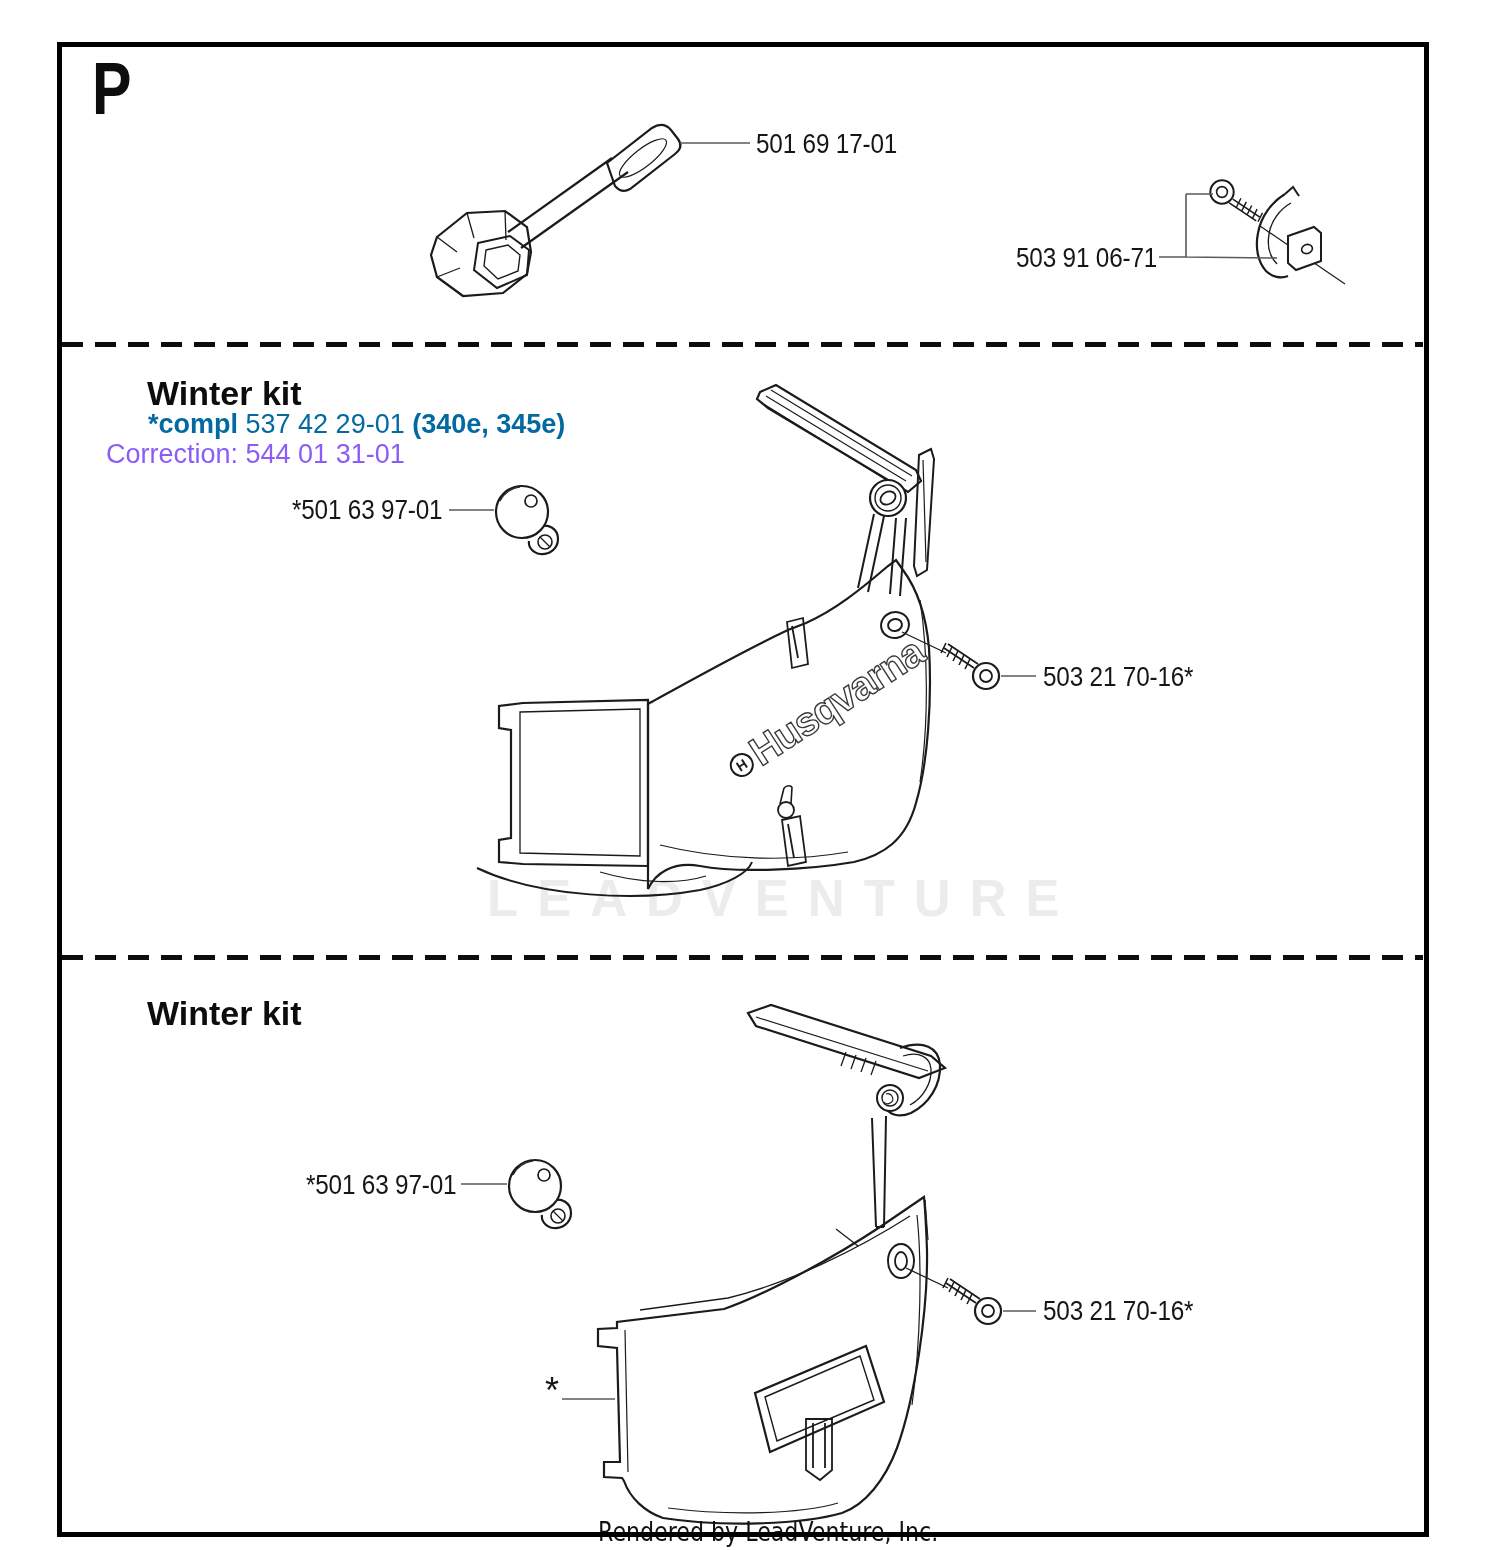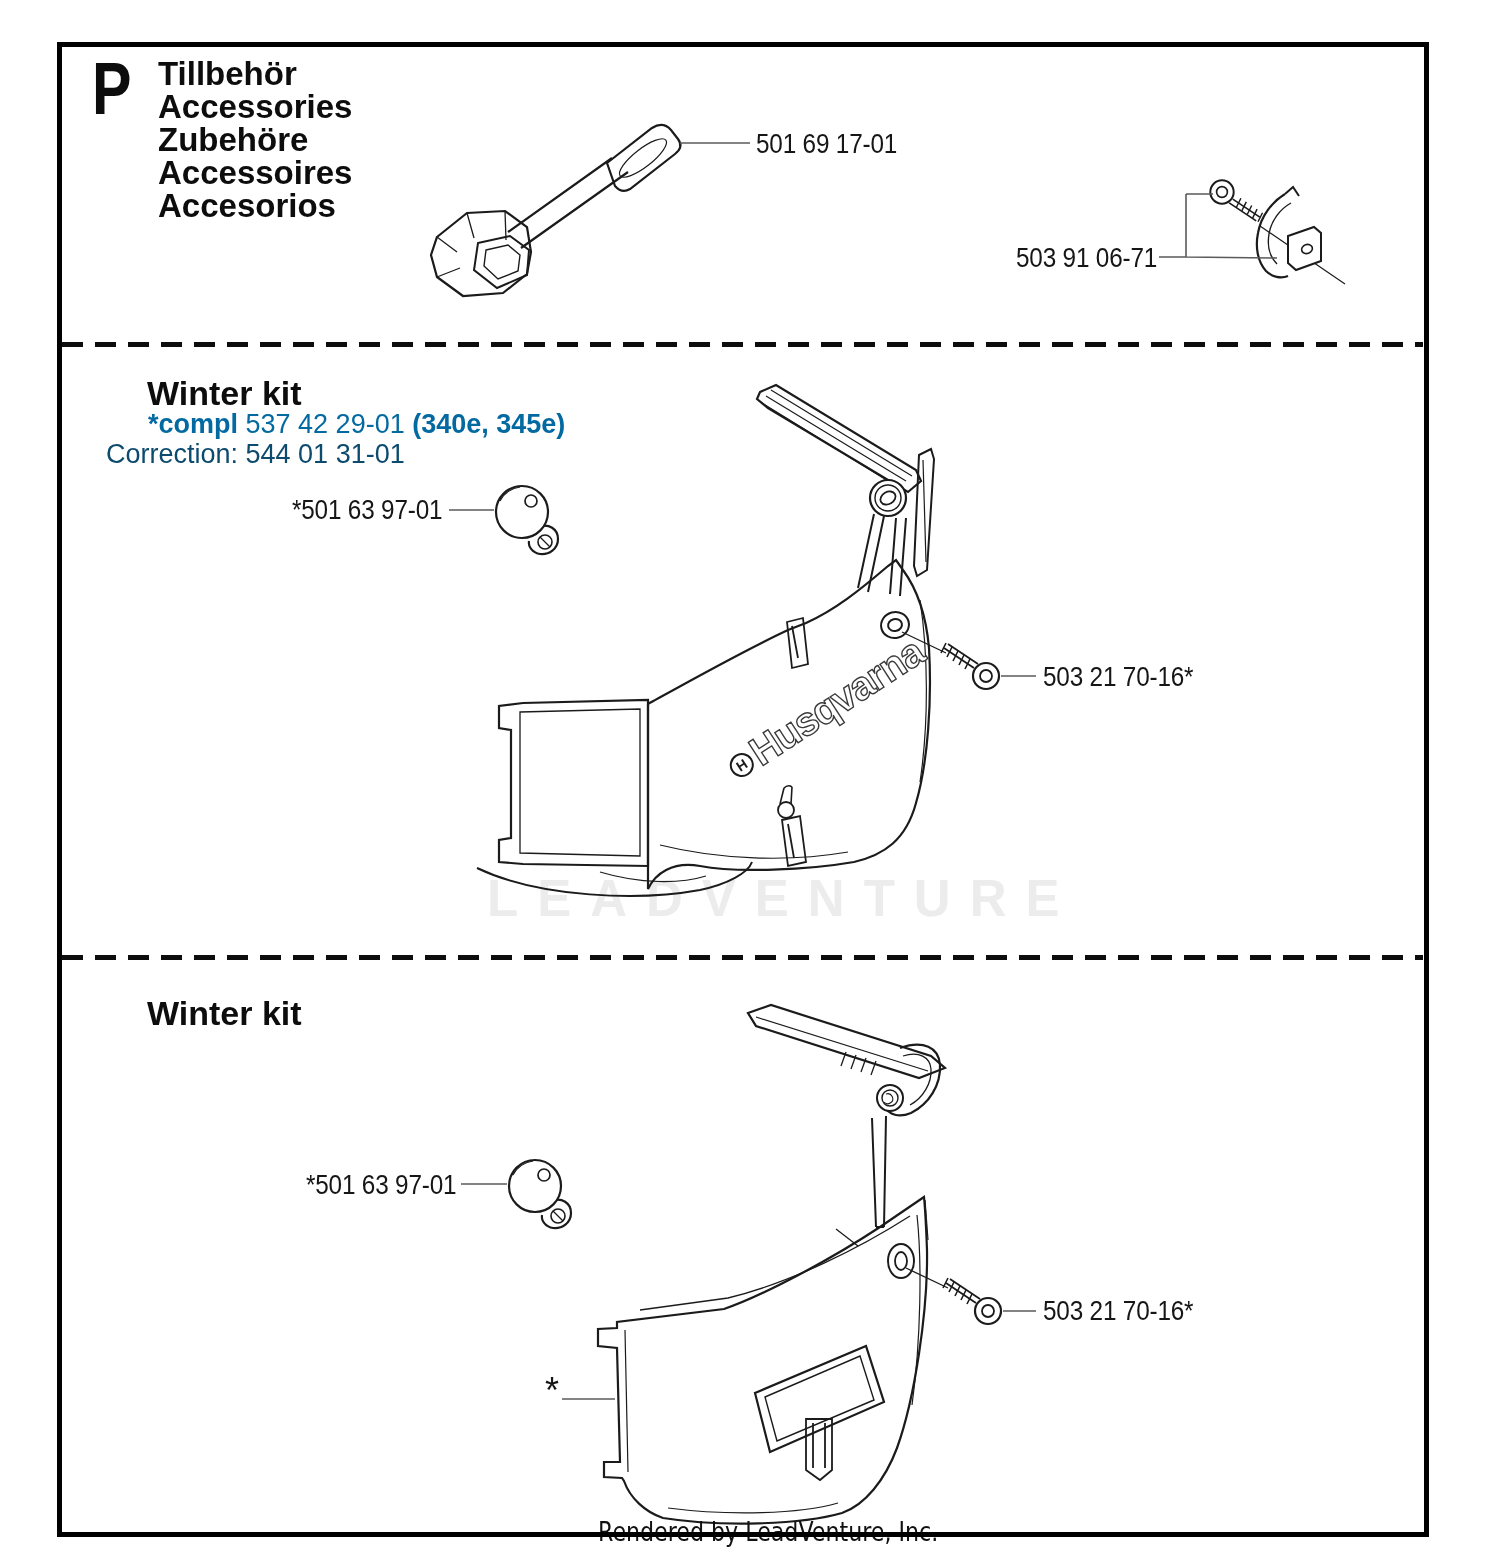--- a/index.html
+++ b/index.html
@@ -17,21 +17,21 @@
   }
   .section-letter{
     position:absolute;left:92px;top:52px;font-size:74px;font-weight:bold;
     line-height:1;transform:scaleX(0.8);transform-origin:left top;color:#0d0d0d;
   }
   .title-block{position:absolute;left:158px;top:57px;z-index:2;}
   .title-block div{font-size:33px;font-weight:bold;line-height:33px;color:#0d0d0d;}
   .kit-heading{position:absolute;font-size:34px;font-weight:bold;color:#0d0d0d;white-space:nowrap;z-index:2;text-align:center;}
   .compl-line{position:absolute;font-size:27px;color:#0369a1;white-space:pre;z-index:2;}
   .compl-line .b{font-weight:bold;}
-  .correction-line{position:absolute;font-size:27px;color:#0c4a6e;white-space:nowrap;z-index:2;}
+  .correction-line{position:absolute;font-size:27px;color:#8b5cf6;white-space:nowrap;z-index:2;}
   .part-label{
     position:absolute;font-size:27px;color:#161616;white-space:nowrap;z-index:2;
     transform:scaleX(0.9);transform-origin:left top;letter-spacing:-0.2px;cursor:pointer;
   }
   .asterisk-label{position:absolute;font-size:36px;color:#161616;z-index:2;}
   .watermark{
     position:absolute;left:487px;top:869px;font-size:51px;font-weight:bold;
     letter-spacing:19px;color:#ececec;z-index:0;white-space:nowrap;
   }
   .footer-text{
@@ -191,27 +191,20 @@
       <path d="M906,1268 L948,1288" stroke-width="1.3"></path>
       <use href="#screwShape" transform="translate(988,1311)"></use>
       <path d="M1003,1311 L1036,1311" stroke="#5a5a5a" stroke-width="1.6"></path>
 
       <path d="M562,1399 L615,1399" stroke="#5a5a5a" stroke-width="1.6"></path>
     </g>
   </svg>
 
   <div class="section-letter">P</div>
 
-  <div class="title-block">
-    <div>Tillbehör</div>
-    <div>Accessories</div>
-    <div>Zubehöre</div>
-    <div>Accessoires</div>
-    <div>Accesorios</div>
-  </div>
 
   <div class="part-label" style="left:756px;top:129px;">501 69 17-01</div>
 
   <div class="part-label" style="left:1016px;top:243px;">503 91 06-71</div>
 
   <div class="kit-heading" style="left:147px;top:374px;">Winter kit</div>
   <div class="compl-line" style="left:148px;top:409px;"><span class="b">*compl</span><span> 537 42 29-01 </span><span class="b">(340e, 345e)</span></div>
   <div class="correction-line" style="left:106px;top:439px;">Correction: 544 01 31-01</div>
 
   <div class="part-label" style="left:292px;top:495px;">*501 63 97-01</div>

